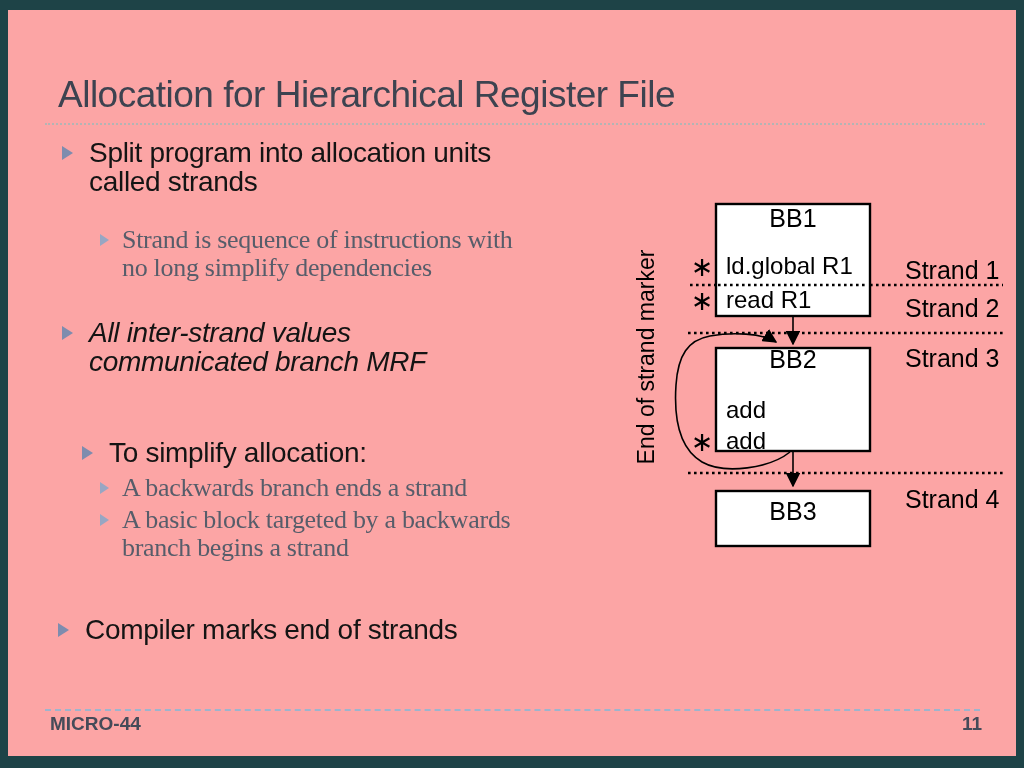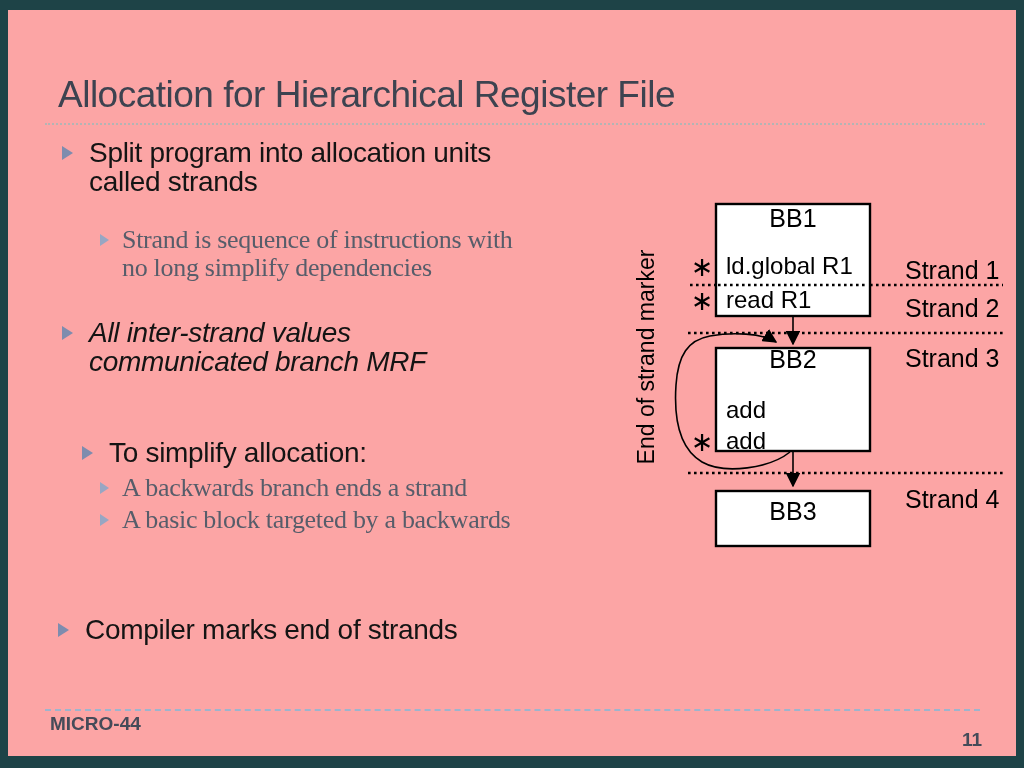--- a/index.html
+++ b/index.html
@@ -47,21 +47,21 @@
   .axis-label{font-size:23px;text-anchor:middle;}
 
   #footer-rule{
     position:absolute;left:45px;top:709px;width:935px;height:0;
     border-top:2px dashed #9db4cd;
   }
   .footer-text{
     position:absolute;top:713px;font-size:19px;color:#454b59;font-weight:bold;
   }
   #footer-left{left:50px;}
-  #footer-page{right:42px;margin-top:16px;}
+  #footer-page{right:42px;}
 </style>
 </head>
 <body>
 
 <div id="slide">
 
   <div id="frame-top" class="frame-edge"></div>
   <div id="frame-bottom" class="frame-edge"></div>
   <div id="frame-left" class="frame-edge"></div>
   <div id="frame-right" class="frame-edge"></div>
@@ -104,20 +104,21 @@
     <span class="tri tri-l2"></span>
     <span class="l2-text">
       <div>A backwards branch ends a strand</div>
     </span>
   </div>
 
   <div class="bullet-item" style="left:100px;top:506px;">
     <span class="tri tri-l2"></span>
     <span class="l2-text">
       <div>A basic block targeted by a backwards</div>
+      <div>branch begins a strand</div>
     </span>
   </div>
 
   <div class="bullet-item" style="left:58px;top:615px;">
     <span class="tri tri-l1"></span>
     <span class="l1-text">
       <div>Compiler marks end of strands</div>
     </span>
   </div>
 

